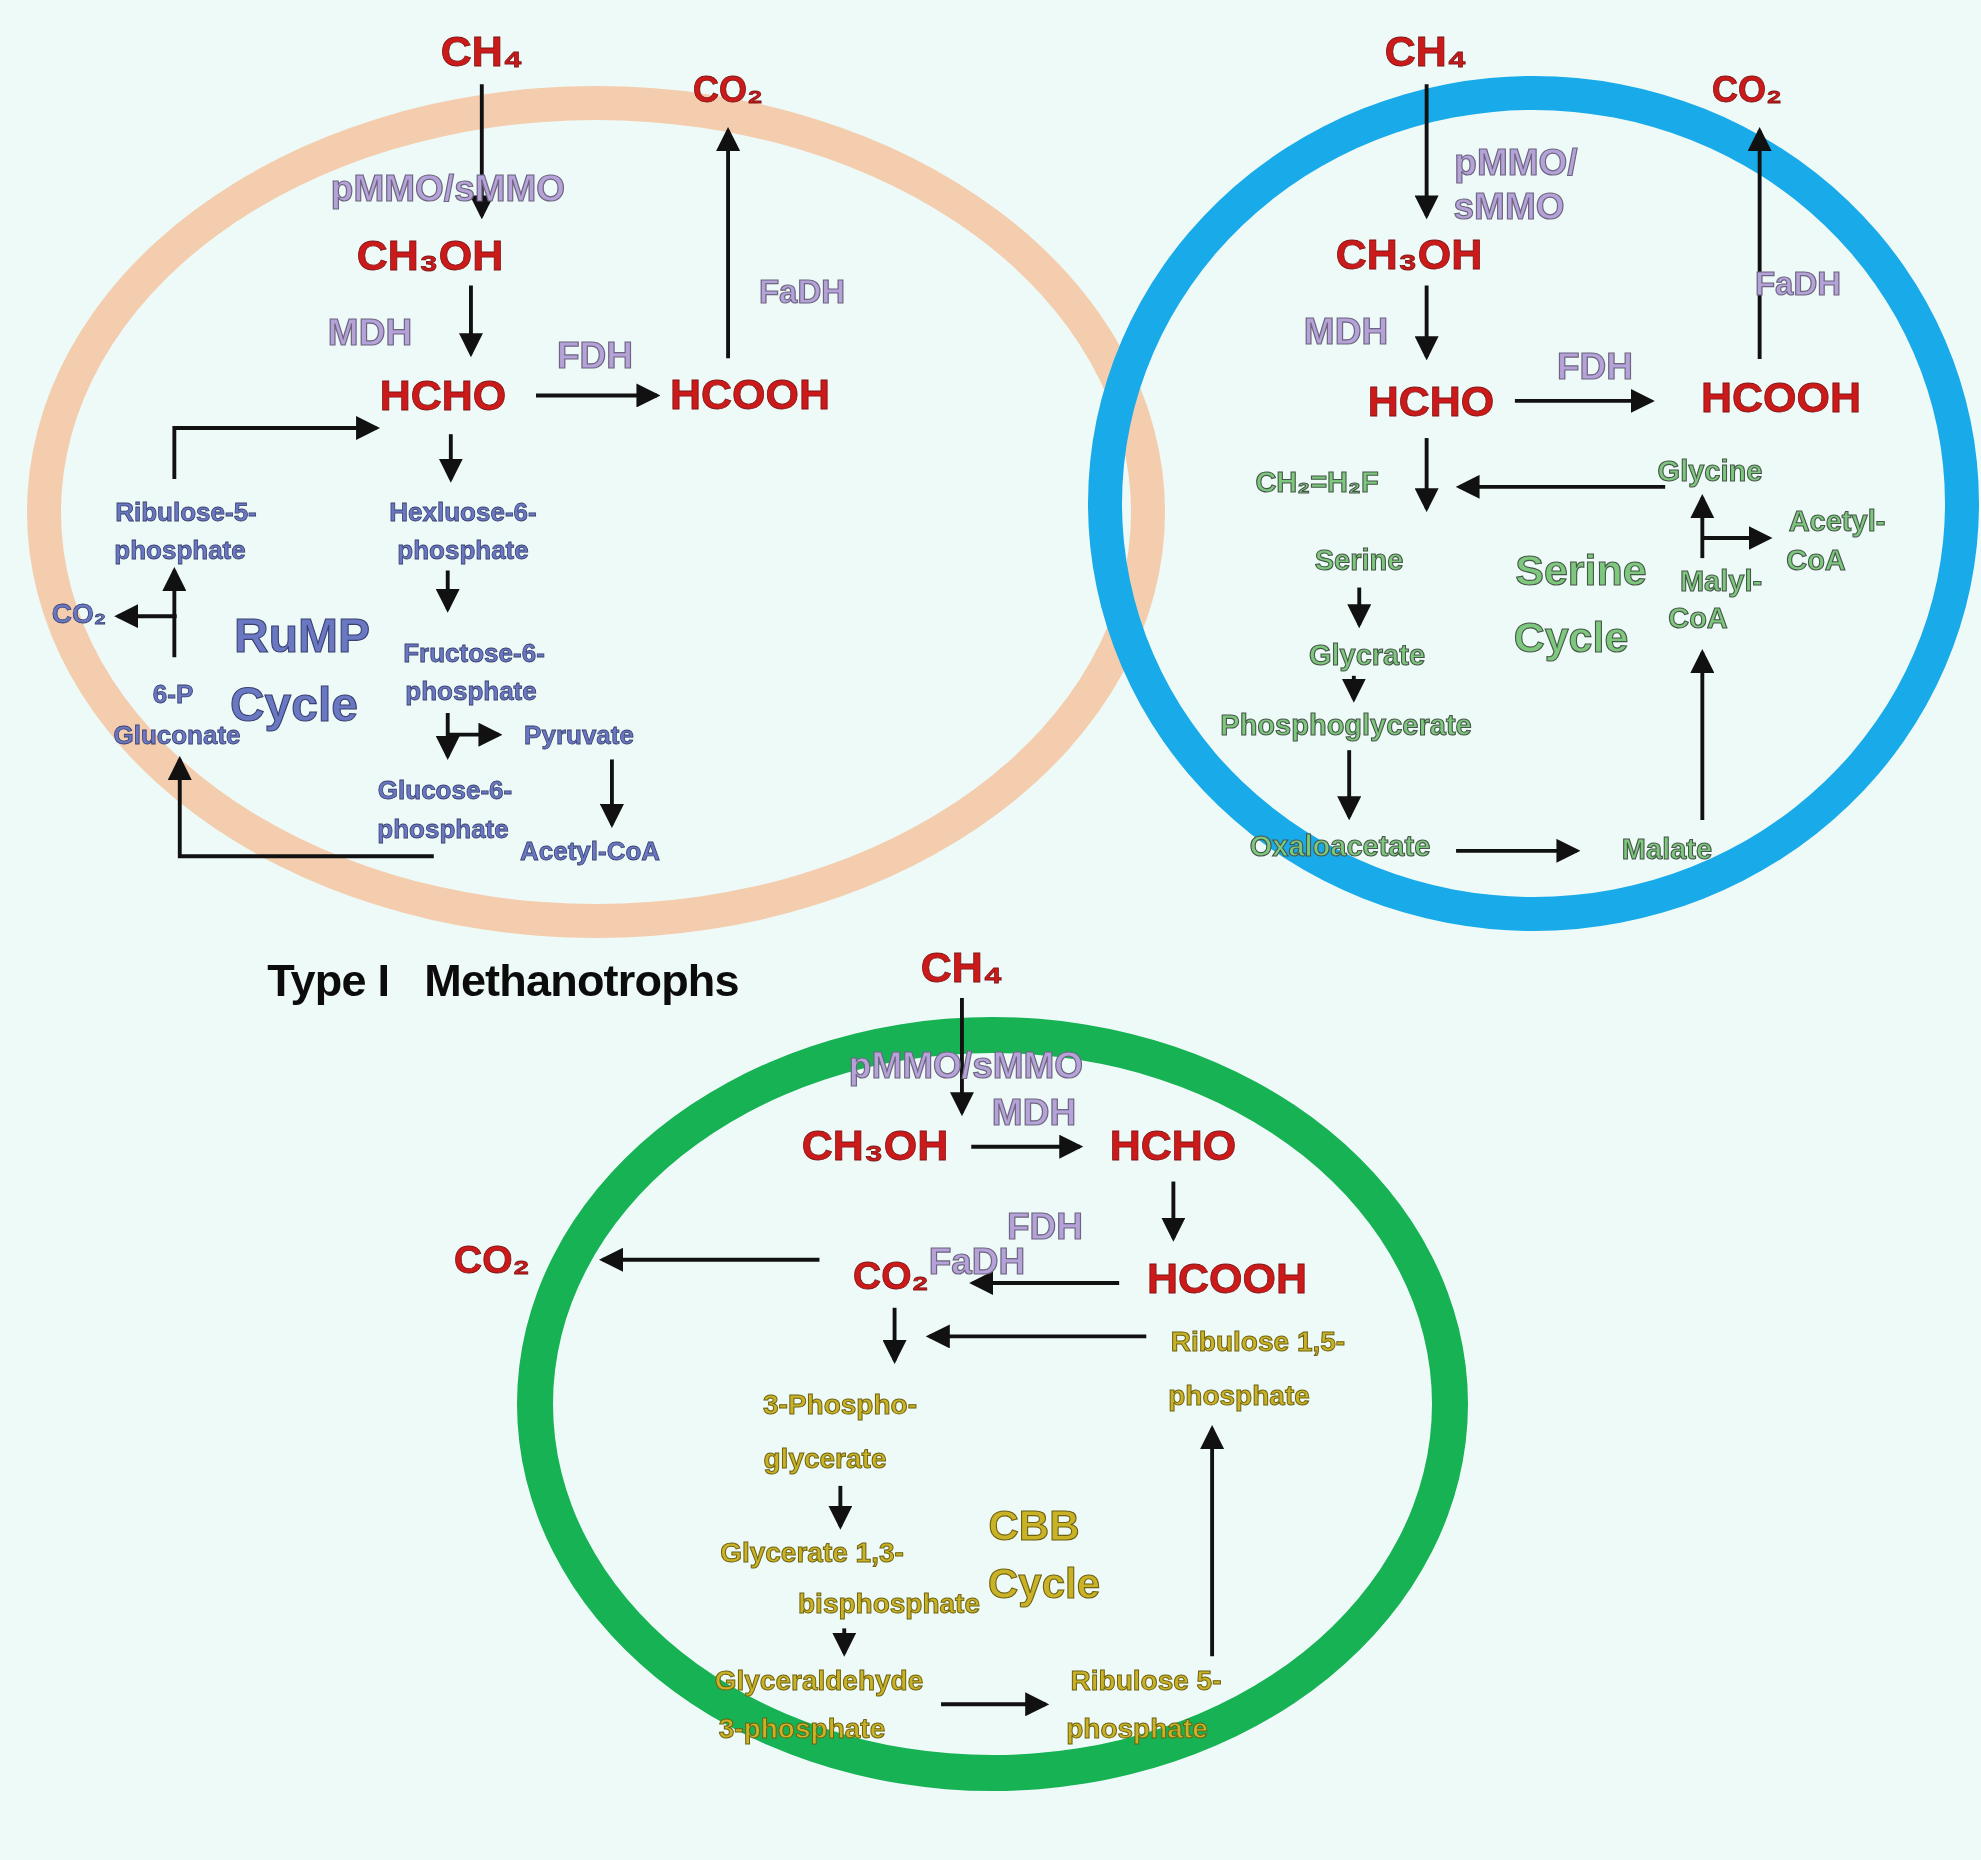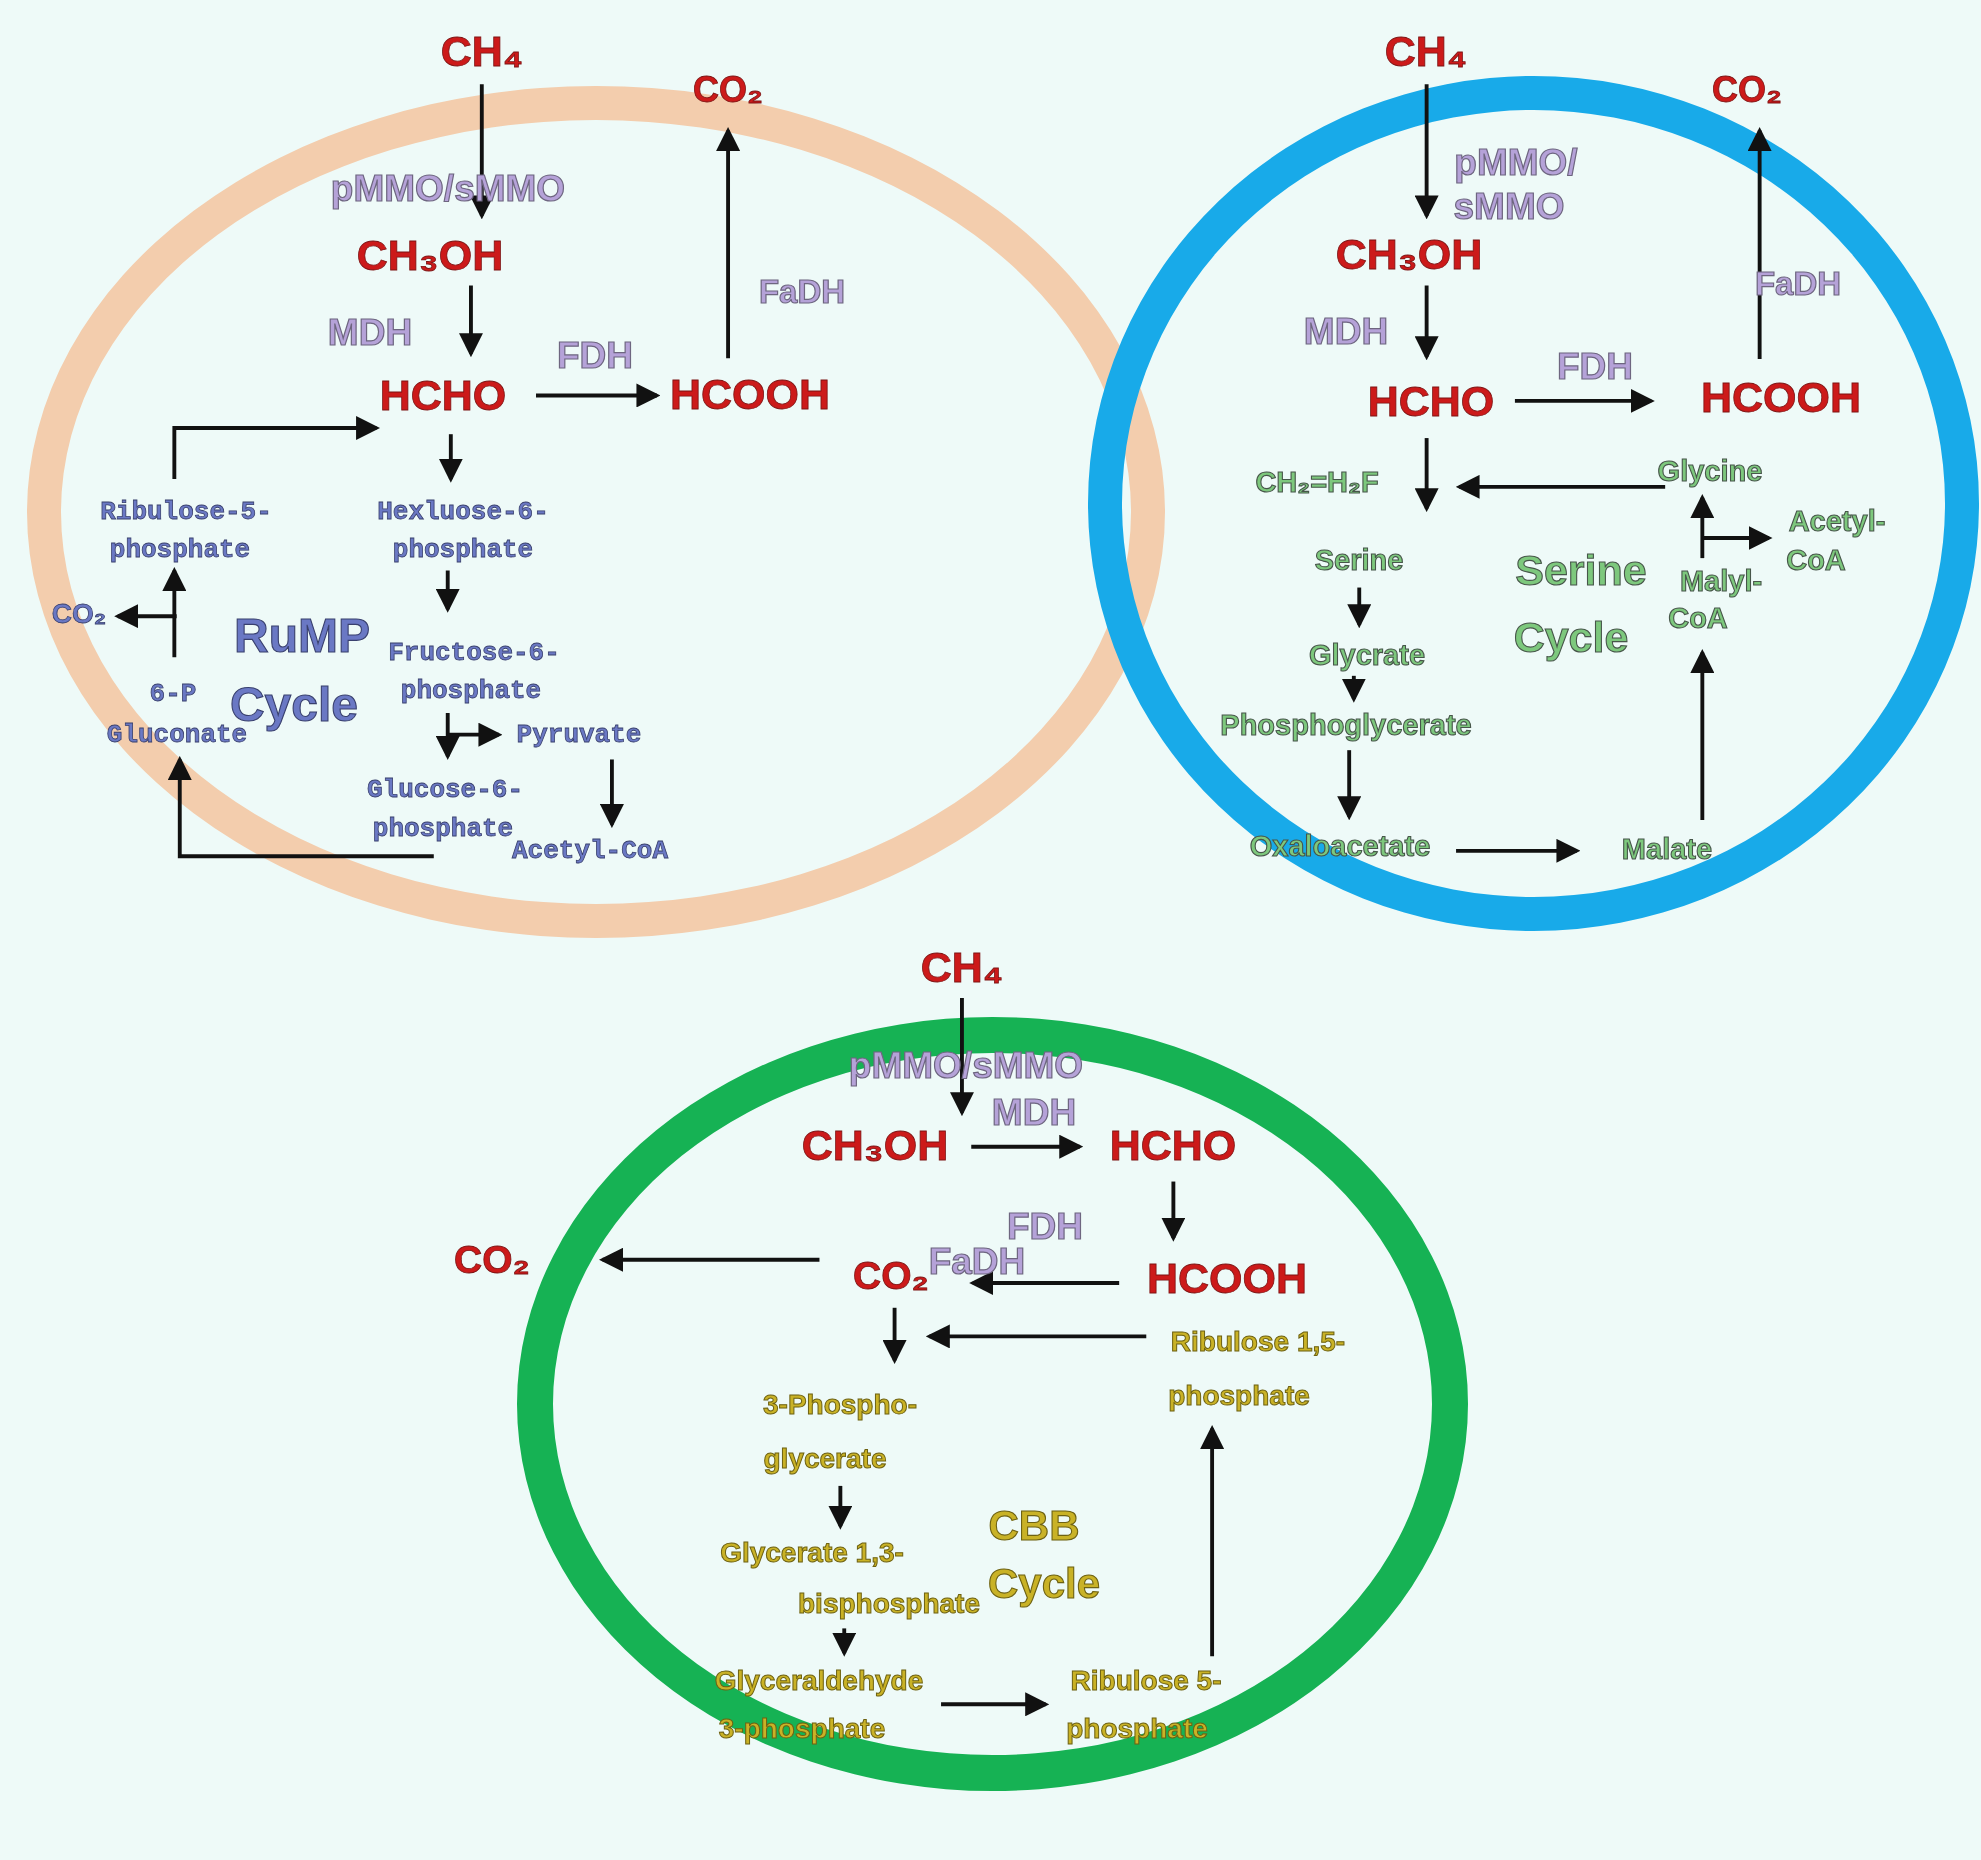--- a/index.html
+++ b/index.html
@@ -33,21 +33,21 @@
     line-height:1;
   }
   
   .red-lg  { font-size:43px; color:#cc1a1a; -webkit-text-stroke:0.8px #7a1212; }
   .red-md  { font-size:36px; color:#cc1a1a; -webkit-text-stroke:0.8px #7a1212; }
   .red-md2 { font-size:39px; color:#cc1a1a; -webkit-text-stroke:0.8px #7a1212; }
   
   .enzyme    { font-size:37px; color:#b5a2d8; -webkit-text-stroke:1.2px #6e6680; }
   .enzyme-sm { font-size:33px; color:#b5a2d8; -webkit-text-stroke:1.2px #6e6680; }
   
-  .t1       { font-size:26px; color:#6a78c4;font-family:Liberation Mono, monospace; -webkit-text-stroke:0.8px #39406e; }
+  .t1       { font-size:26px; color:#6a78c4; -webkit-text-stroke:0.8px #39406e; }
   .t1-cycle { font-size:48px; color:#6a78c4; -webkit-text-stroke:1.1px #39406e; }
   .t1-co2   { font-size:28px; color:#6a78c4; -webkit-text-stroke:0.8px #39406e; }
   
   .t2       { font-size:29px; color:#7dc87d; -webkit-text-stroke:1.1px #47564a; }
   .t2-cycle { font-size:43px; color:#7dc87d; -webkit-text-stroke:1.1px #47564a; }
   
   .tx       { font-size:28px; color:#c9b226; -webkit-text-stroke:1px #6e6212; }
   .tx-cycle { font-size:42px; color:#c9b226; -webkit-text-stroke:1.1px #6e6212; }
   
   .title { font-size:45px; color:#0c0c0c; white-space:pre; letter-spacing:-0.8px; }
@@ -176,15 +176,16 @@
   <div class="lbl tx" style="left:825px;top:1443px">glycerate</div>
   <div class="lbl tx-cycle" style="left:1034px;top:1510px">CBB</div>
   <div class="lbl tx-cycle" style="left:1044px;top:1568px">Cycle</div>
   <div class="lbl tx" style="left:812px;top:1537px">Glycerate 1,3-</div>
   <div class="lbl tx" style="left:889px;top:1588px">bisphosphate</div>
   <div class="lbl tx" style="left:819px;top:1665px">Glyceraldehyde</div>
   <div class="lbl tx" style="left:802px;top:1713px">3-phosphate</div>
   <div class="lbl tx" style="left:1146px;top:1665px">Ribulose 5-</div>
   <div class="lbl tx" style="left:1137px;top:1713px">phosphate</div>
 
+  <div class="lbl title" style="left:503px;top:964px">Type I   Methanotrophs</div>
 
 </div>
 
 
 </body></html>

